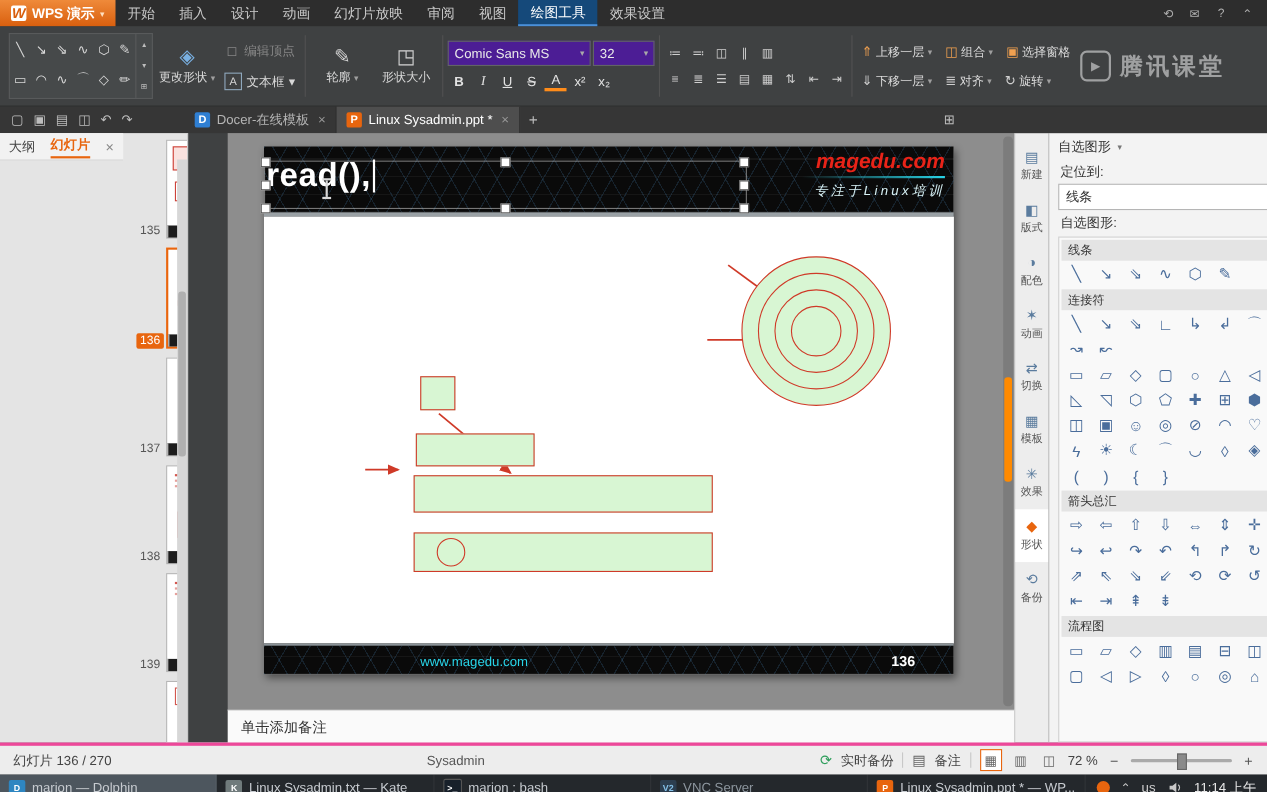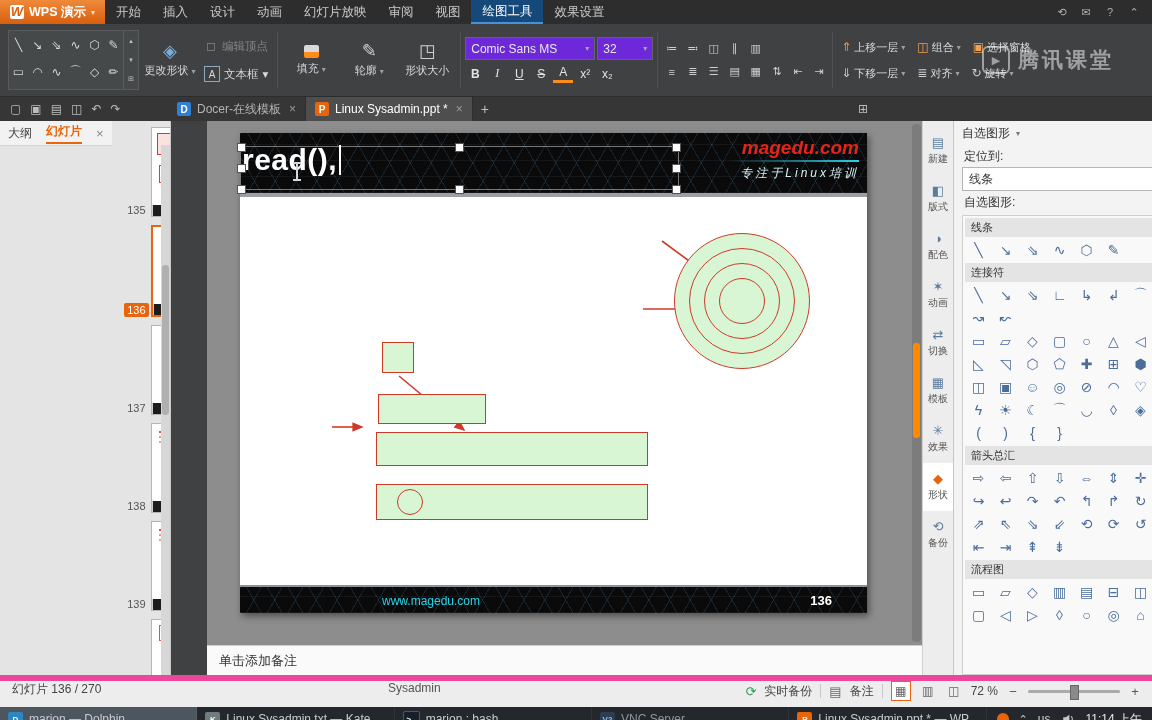--- a/index.html
+++ b/index.html
@@ -32,21 +32,21 @@
   .big-btn .bicon{font-size:18px;line-height:18px;color:#79b0e2;}
   .big-btn .blabel{font-size:11px;color:#d8d8d8;white-space:nowrap;}
   .big-btn .blabel .cart{font-size:8px;color:#9f9f9f;}
   .two-rows{display:flex;flex-direction:column;justify-content:center;gap:4px;flex:0 0 auto;}
   .rbtn{display:flex;align-items:center;gap:4px;height:24px;padding:0 5px;font-size:11.5px;color:#d8d8d8;white-space:nowrap;}
   .rbtn .ric{font-size:12px;color:#c9c9c9;width:14px;text-align:center;}
   .rbtn.disabled{color:#868686;}
   .rbtn.disabled .ric{color:#868686;}
   .icon-fill{width:15px;height:13px;background:linear-gradient(#d9d9d9 0 7px,#ff8c1a 7px);border-radius:2px;}
   .icon-a{width:14px;height:14px;border:1px solid #8fa8bd;font-size:10px;color:#d8d8d8;display:flex;align-items:center;justify-content:center;}
-  .combo{display:flex;align-items:center;background:#6d28d9;border:1px solid #626465;height:21px;
+  .combo{display:flex;align-items:center;background:#4c1d95;border:1px solid #626465;height:21px;
     padding:0 5px;font-size:12px;color:#e9e9e9;gap:6px;}
   .combo .cc{margin-left:auto;font-size:8px;color:#a9a9a9;}
   .font-rows{display:flex;flex-direction:column;justify-content:center;gap:4px;flex:0 0 auto;}
   .char-row{display:flex;align-items:center;gap:2px;}
   .chbtn{width:20px;height:19px;display:flex;align-items:center;justify-content:center;font-size:12px;color:#e3e3e3;}
   .chbtn.b{font-weight:bold}.chbtn.i{font-style:italic;font-family:"Liberation Serif",serif}
   .chbtn.u{text-decoration:underline}.chbtn.s{text-decoration:line-through}
   .chbtn.acol{border-bottom:3px solid #ff8c1a;height:16px;}
   .para-rows{display:flex;flex-direction:column;justify-content:center;gap:4px;flex:0 0 auto;}
   .para-row{display:flex;gap:2px;}
@@ -191,21 +191,21 @@
   .sec-grid{display:flex;flex-wrap:wrap;padding:0 2px;}
   .shape-cell{width:27px;height:23px;display:flex;align-items:center;justify-content:center;
     color:var(--panel-icon-blue,#4a6d9b);font-size:14px;}
   .panel-scroll{position:absolute;right:0;top:0;bottom:0;width:13px;background:#ececec;border-left:1px solid #d5d5d5;}
   .ps-up{display:block;text-align:center;font-size:7px;color:#777;padding-top:3px;}
   .ps-thumb{position:absolute;left:2px;right:2px;top:16px;height:90px;background:#c2c2c2;border-radius:3px;}
   .panel-btn{margin:6px 8px 8px;height:24px;background:#e9e9e9;border:1px solid #c2c2c2;color:#9a9a9a;
     font-size:12px;flex:0 0 auto;}
 
   
-  .statusbar{height:26px;background:#ededed;border-top:6px solid #ec4899;display:flex;align-items:flex-start;
+  .statusbar{height:26px;background:#ededed;border-top:3px solid #ec4899;display:flex;align-items:center;
     font-size:12px;color:#444;position:relative;flex:0 0 auto;}
   .st-counter{padding-left:12px;}
   .st-network{position:absolute;left:388px;color:#555;}
   .st-right{margin-left:auto;display:flex;align-items:center;gap:8px;padding-right:10px;}
   .st-ic{font-size:13px;color:#666;}
   .st-ic.backup{color:#2e9e5b;}
   .st-sep{width:1px;height:14px;background:#c8c8c8;}
   .view-ic{width:18px;height:18px;display:flex;align-items:center;justify-content:center;font-size:12px;color:#666;}
   .view-ic.active{border:1px solid var(--accent-orange,#e8650e);background:#fff;}
   .ztrack{width:92px;height:3px;background:#aaa;position:relative;border-radius:2px;}
@@ -305,24 +305,20 @@
       </div>
       <div class="rbtn">
         <span class="icon-a">A</span>
         <span>文本框</span>
         <span class="cart">▾</span>
       </div>
     </div>
 
     <div class="rsep"></div>
 
-    <div class="big-btn">
-      <span class="icon-fill"></span>
-      <span class="blabel"><span>填充</span> <span class="cart">▾</span></span>
-    </div>
     <div class="big-btn">
       <span class="bicon" style="color:#cfcfcf">✎</span>
       <span class="blabel"><span>轮廓</span> <span class="cart">▾</span></span>
     </div>
     <div class="big-btn">
       <span class="bicon" style="color:#cfcfcf">◳</span>
       <span class="blabel"><span>形状大小</span></span>
     </div>
 
     <div class="rsep"></div>

